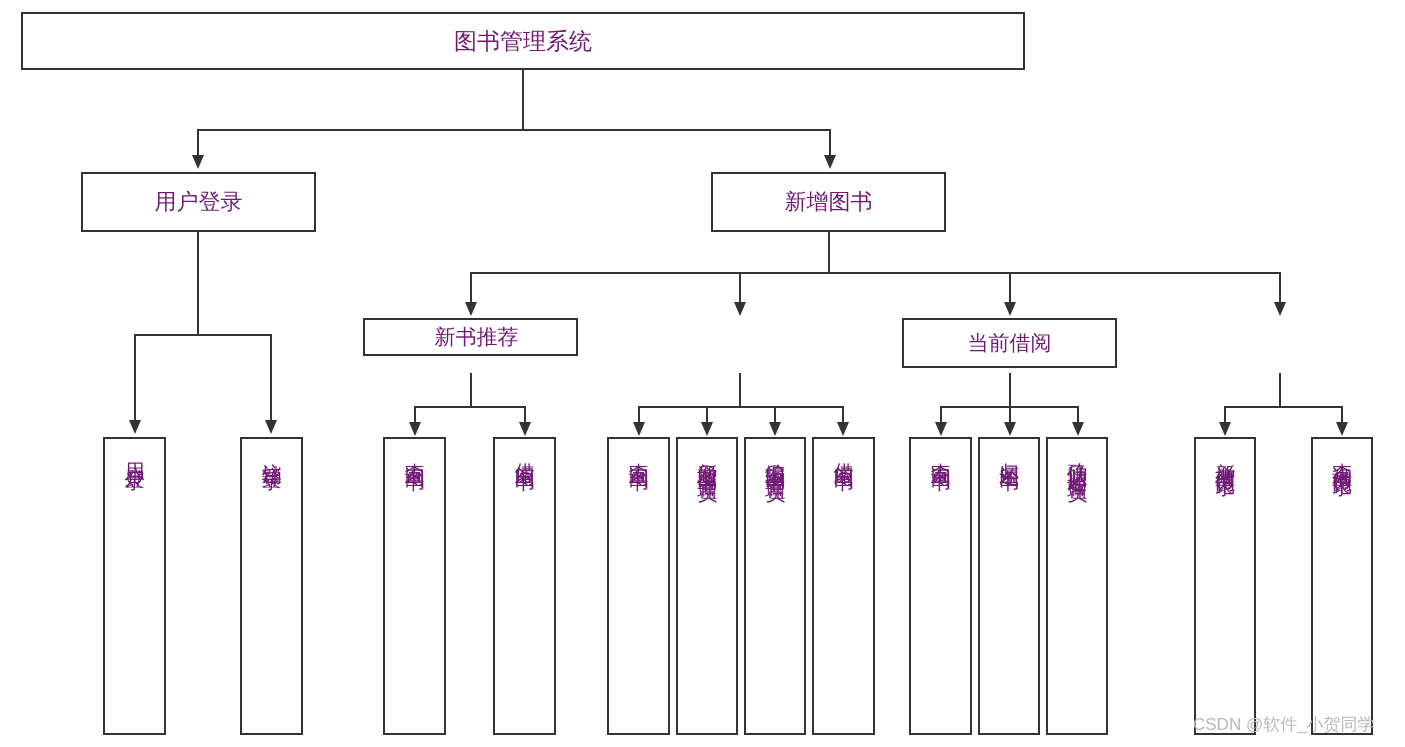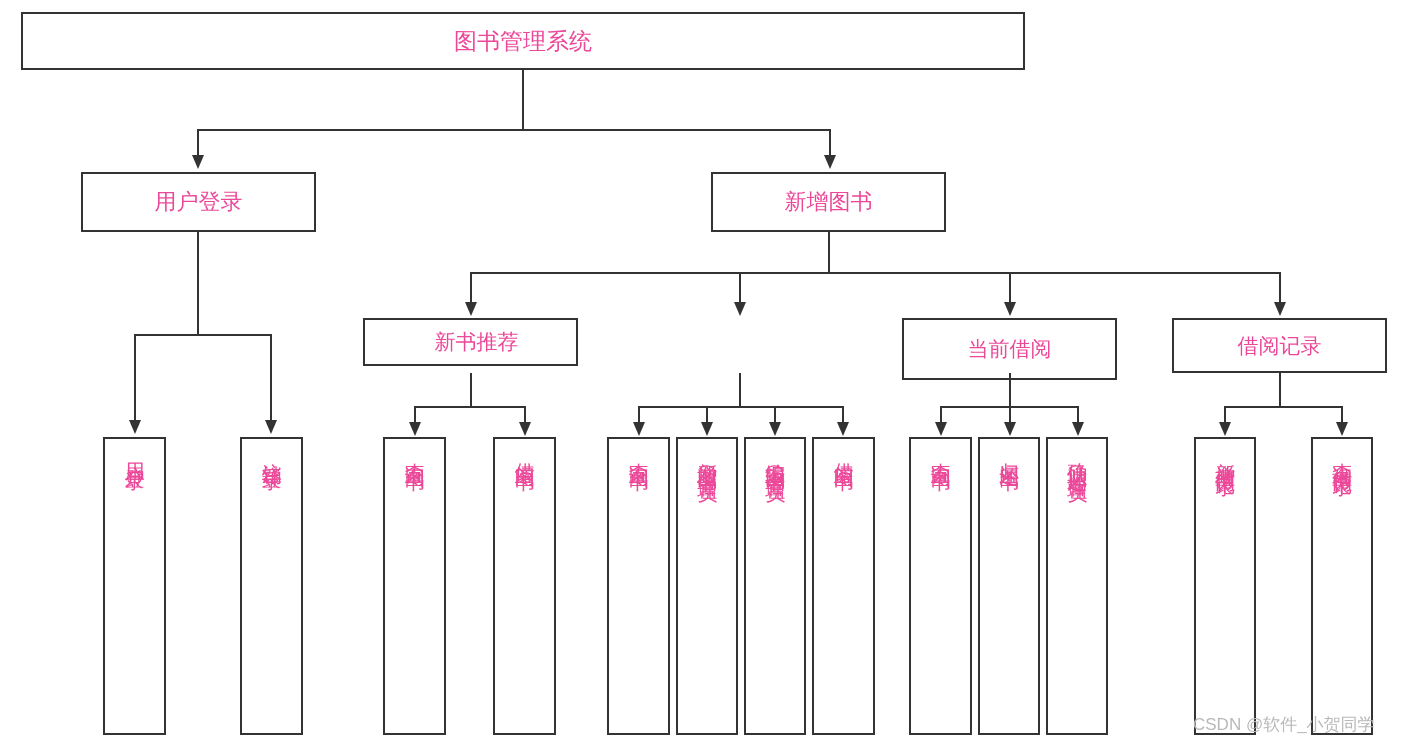--- a/index.html
+++ b/index.html
@@ -20,21 +20,21 @@
   }
   
   .node {
     position: absolute;
     box-sizing: border-box;
     border: 2px solid #333333;
     background: #ffffff;
     display: flex;
     align-items: center;
     justify-content: center;
-    color: #ec4899;
+    color: #701a75;
   }
   .node.root {
     font-size: 23px;
   }
   .node.lvl1 {
     font-size: 22px;
   }
   .node.lvl2 {
     font-size: 21px;
   }
@@ -120,32 +120,29 @@
 
   <div class="vline" style="left:739px; top:272px; height:32px;"></div>
   <div class="arrow" style="left:734px; top:302px;"></div>
 
   <div class="vline" style="left:1009px; top:272px; height:32px;"></div>
   <div class="arrow" style="left:1004px; top:302px;"></div>
 
   <div class="vline" style="left:1279px; top:272px; height:32px;"></div>
   <div class="arrow" style="left:1274px; top:302px;"></div>
 
-  <div class="node lvl2" style="left:363px; top:318px; width:215px; height:48px;padding-left:12px;">
+  <div class="node lvl2" style="left:363px; top:318px; width:215px; height:38px;padding-left:12px;">
     <span>新书推荐</span>
   </div>
 
 
-  <div class="node lvl2" style="left:902px; top:318px; width:215px; height:62px;">
+  <div class="node lvl2" style="left:902px; top:318px; width:215px; height:50px;">
     <span>当前借阅</span>
   </div>
 
-  <div class="node lvl2" style="left:1172px; top:318px; width:215px; height:55px;">
-    <span>借阅记录</span>
-  </div>
 
   <div class="vline" style="left:470px; top:373px; height:35px;"></div>
   <div class="hline" style="left:414px; top:406px; width:112px;"></div>
   <div class="vline" style="left:414px; top:406px; height:18px;"></div>
   <div class="arrow" style="left:409px; top:422px;"></div>
   <div class="vline" style="left:524px; top:406px; height:18px;"></div>
   <div class="arrow" style="left:519px; top:422px;"></div>
 
   <div class="vline" style="left:739px; top:373px; height:35px;"></div>
   <div class="hline" style="left:638px; top:406px; width:206px;"></div>

